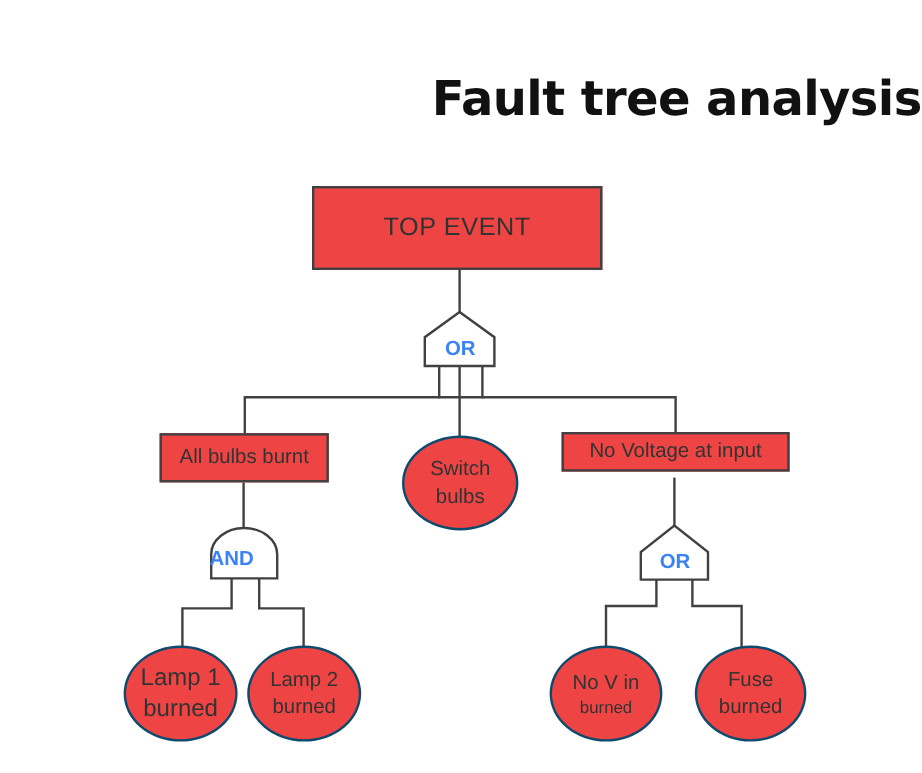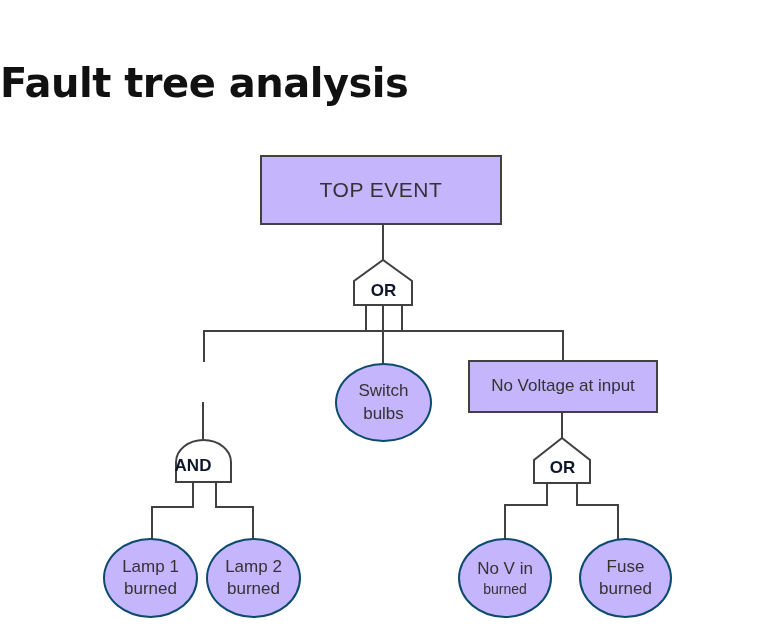--- a/index.html
+++ b/index.html
@@ -1,44 +1,44 @@
 <!DOCTYPE html>
 <html><head>
 <meta charset="utf-8">
 <style>
   html, body { margin:0; padding:0; background:#ffffff; }
   .canvas {
     position:relative; width:768px; height:644px; background:#ffffff;
     font-family:"Liberation Sans", sans-serif; color:#333333; overflow:hidden;
   }
   .title {
-    position:absolute; left:0; top:60px; width:768px; text-align:left;
+    position:absolute; left:0; top:60px; width:768px; text-align:right;
     font-family:"DejaVu Sans", sans-serif; font-weight:800; font-size:40px;
     color:#111111; letter-spacing:-0.5px;
   }
   svg.wires { position:absolute; left:0; top:0; }
   .node {
-    position:absolute; box-sizing:border-box; background:#c4b5fd;
+    position:absolute; box-sizing:border-box; background:#ef4444;
     display:flex; flex-direction:column; align-items:center; justify-content:center;
     text-align:center; line-height:1.3;
   }
   .rect    { border:2px solid #414141; }
   .ellipse { border:2px solid #0c4a6e; border-radius:50%; }
   .top-event   { left:260px; top:155px; width:242px; height:70px; font-size:21px; line-height:1.32; }
   .all-bulbs   { left:133px; top:361px; width:141px; height:41px; font-size:17px; }
-  .no-voltage  { left:468px; top:360px; width:190px; height:53px; font-size:17px;align-items:center; }
+  .no-voltage  { left:468px; top:360px; width:190px; height:33px; font-size:17px;align-items:center; }
   .switch-c    { left:335px; top:363px; width:97px;  height:79px; font-size:17px; }
-  .lamp1-c     { left:103px; top:538px; width:95px;  height:80px; font-size:17px; }
+  .lamp1-c     { left:103px; top:538px; width:95px;  height:80px; font-size:20px; }
   .lamp2-c     { left:206px; top:538px; width:95px;  height:80px; font-size:17px; }
   .nov-c       { left:458px; top:538px; width:94px;  height:80px; font-size:17px; }
   .fuse-c      { left:579px; top:538px; width:93px;  height:80px; font-size:17px; }
   .nov-c .small { font-size:14px; }
   .gate-label {
     position:absolute; display:flex; align-items:center; justify-content:center;
-    font-weight:bold; font-size:17px; color:#0f172a;
+    font-weight:bold; font-size:17px; color:#3b82f6;
   }
   .or1-label { left:356px; top:278px; width:55px; height:26px; }
   .and-label { left:176px; top:453px; width:34px; height:26px; }
   .or2-label { left:535px; top:455px; width:55px; height:26px; }
   .te-spaced { letter-spacing:0.5px; }
 </style>
 </head>
 <body>
 
 <div class="canvas">
@@ -67,20 +67,23 @@
       <polygon points="534,483 534,460 562,438 590,460 590,483"></polygon>
     </g>
   </svg>
 
   <div class="node rect top-event">
     <span class="te-spaced">TOP EVENT</span>
   </div>
 
   <div class="gate-label or1-label">OR</div>
 
+  <div class="node rect all-bulbs">
+    <span>All bulbs burnt</span>
+  </div>
 
   <div class="node ellipse switch-c">
     <span>Switch</span>
     <span>bulbs</span>
   </div>
 
   <div class="node rect no-voltage">
     <span>No Voltage at input</span>
   </div>
 

